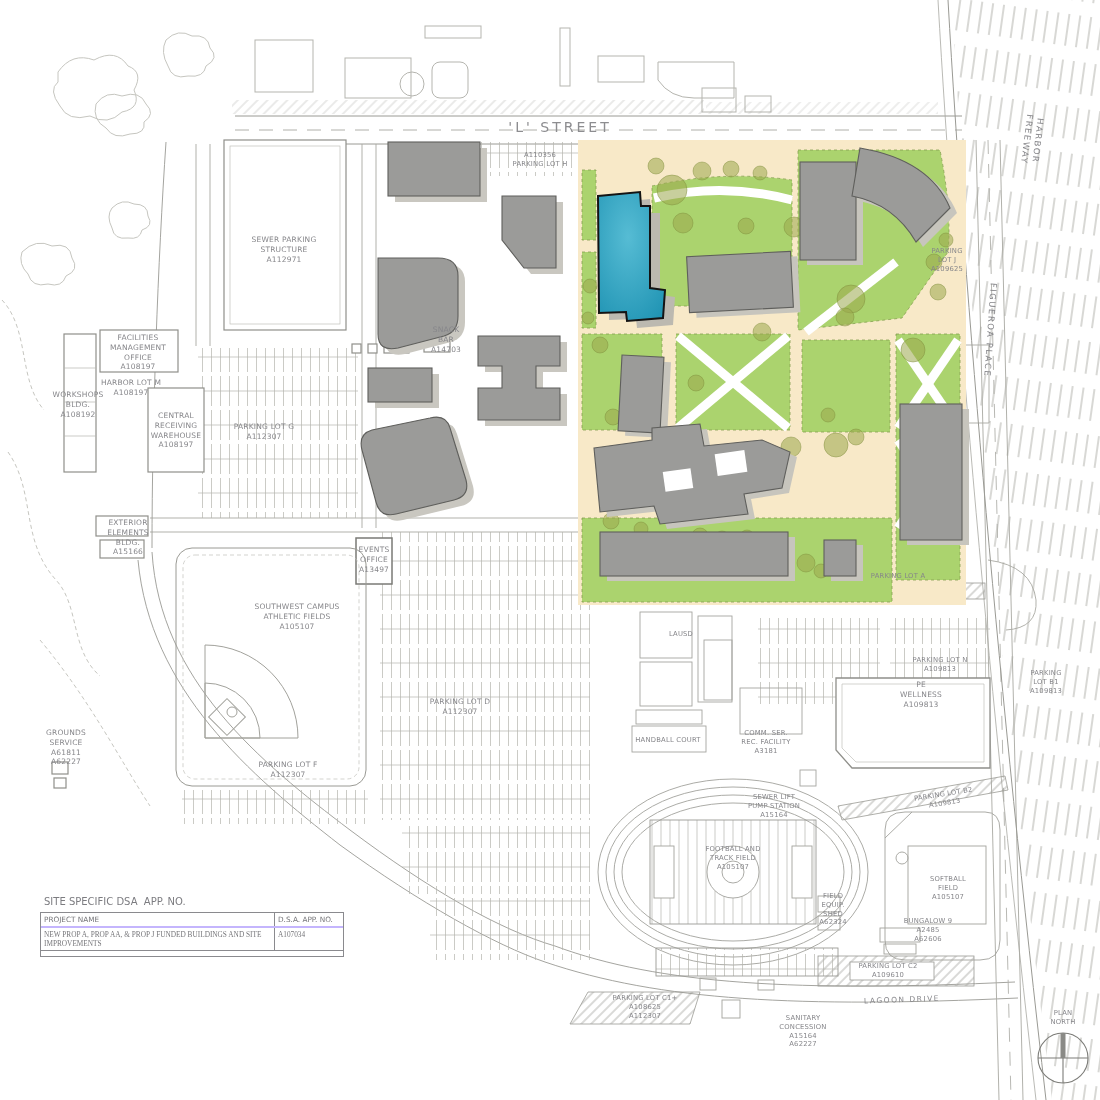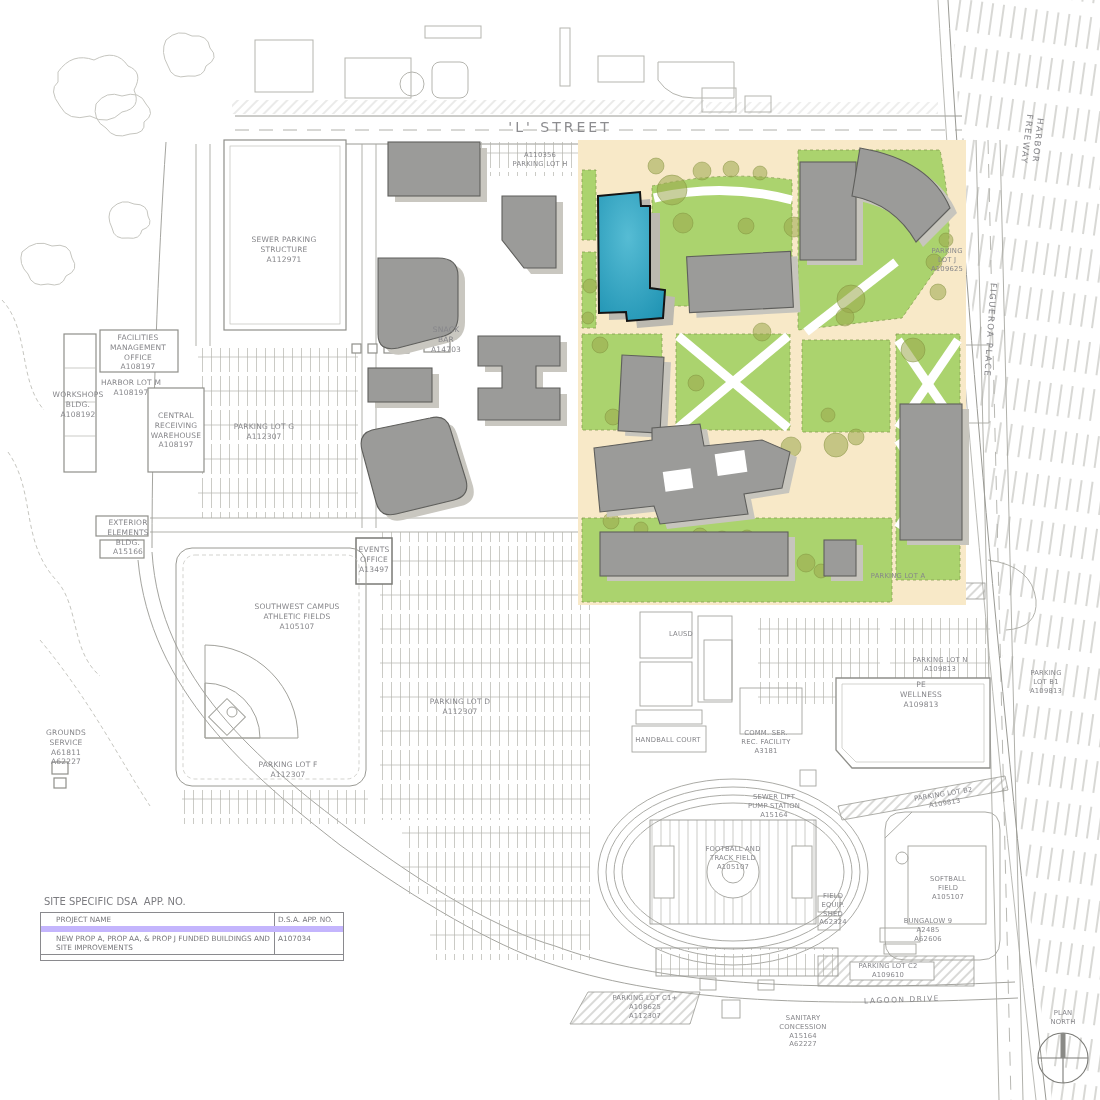--- a/index.html
+++ b/index.html
@@ -8,22 +8,22 @@
   #plan-svg{position:absolute;left:0;top:0;}
   .lbl{position:absolute;transform:translate(-50%,-50%);font-size:7.5px;line-height:1.3;
        color:#86868a;text-align:center;white-space:pre-line;letter-spacing:.2px;pointer-events:none;}
   .lbl.big{font-size:14px;letter-spacing:3px;color:#8d8d90;}
   .lbl.vert{font-size:8.5px;letter-spacing:1.5px;}
   .lbl.small{font-size:6.8px;}
   .lbl-left{position:absolute;font-size:10px;color:#7c7c80;white-space:pre;pointer-events:none;}
   .tblock{position:absolute;left:40px;top:912px;width:302px;border:1px solid #8a8a8e;
           font-size:7.3px;color:#76767a;background:#fff;}
   .tblock .row{display:flex;}
-  .tblock .row+.row{border-top:6px solid #c4b5fd;}
-  .tblock .c1{flex:1;padding:2px 3px;margin-left:12px;}
+  .tblock .row+.row{border-top:2px solid #c4b5fd;font-family:Liberation Serif, serif;}
+  .tblock .c1{flex:1;padding:2px 3px;}
   .tblock .c2{width:62px;border-left:1px solid #8a8a8e;padding:2px 3px;}
   .tblock .spacer{height:5px;border-top:1px solid #8a8a8e;}
 </style>
 </head>
 <body>
 
 <div id="stage">
 
 <svg id="plan-svg" width="1100" height="1100" viewBox="0 0 1100 1100">
   <defs>

